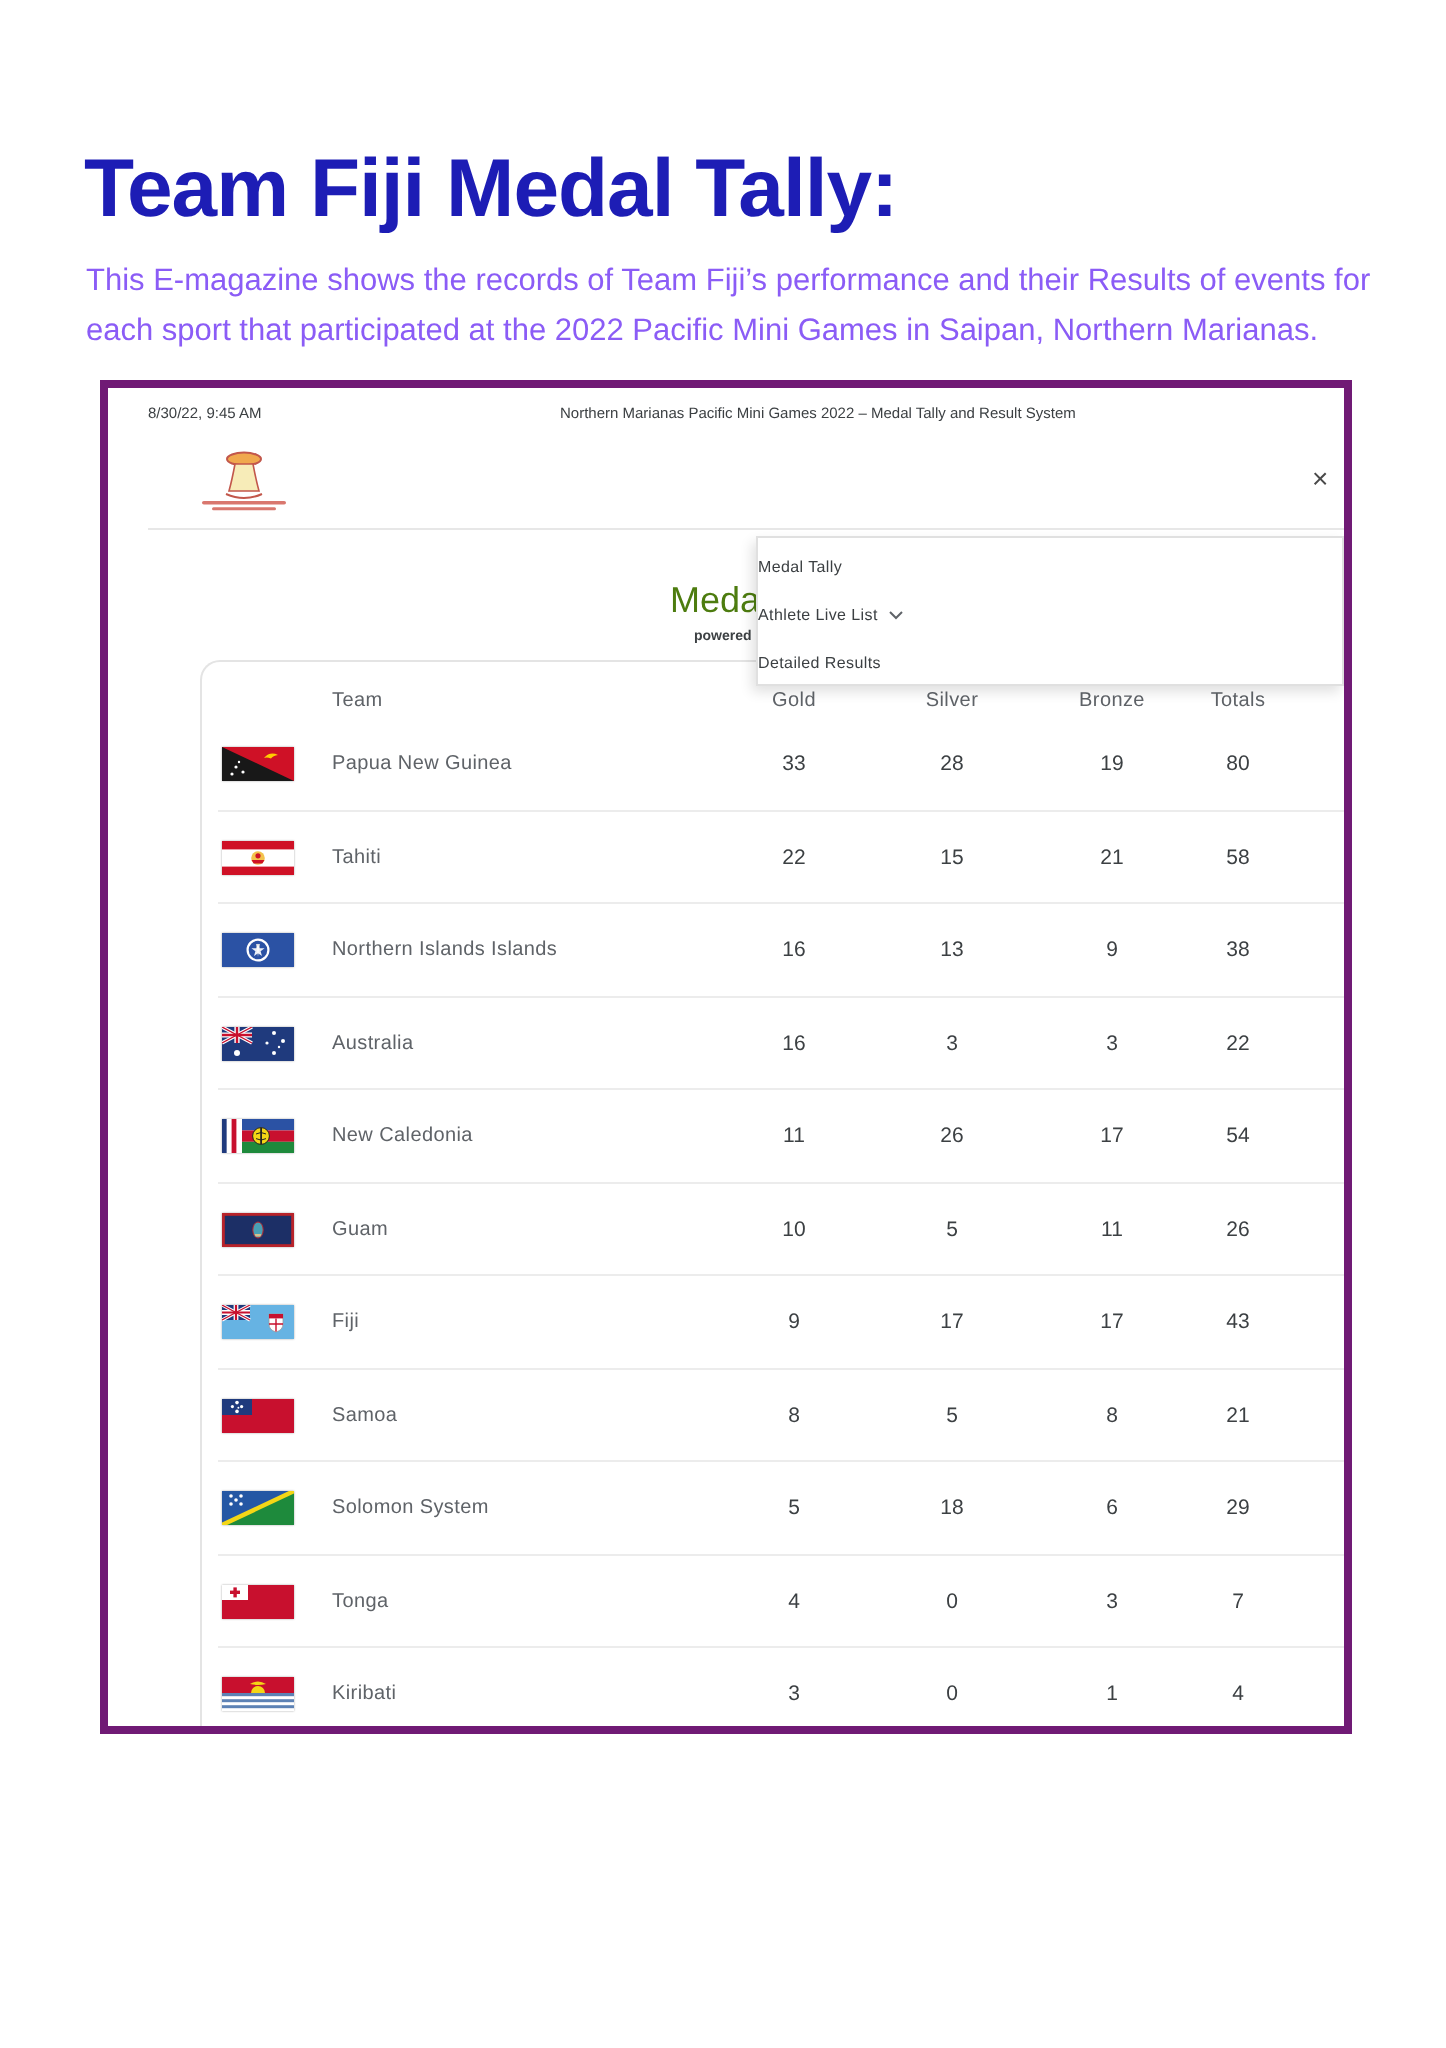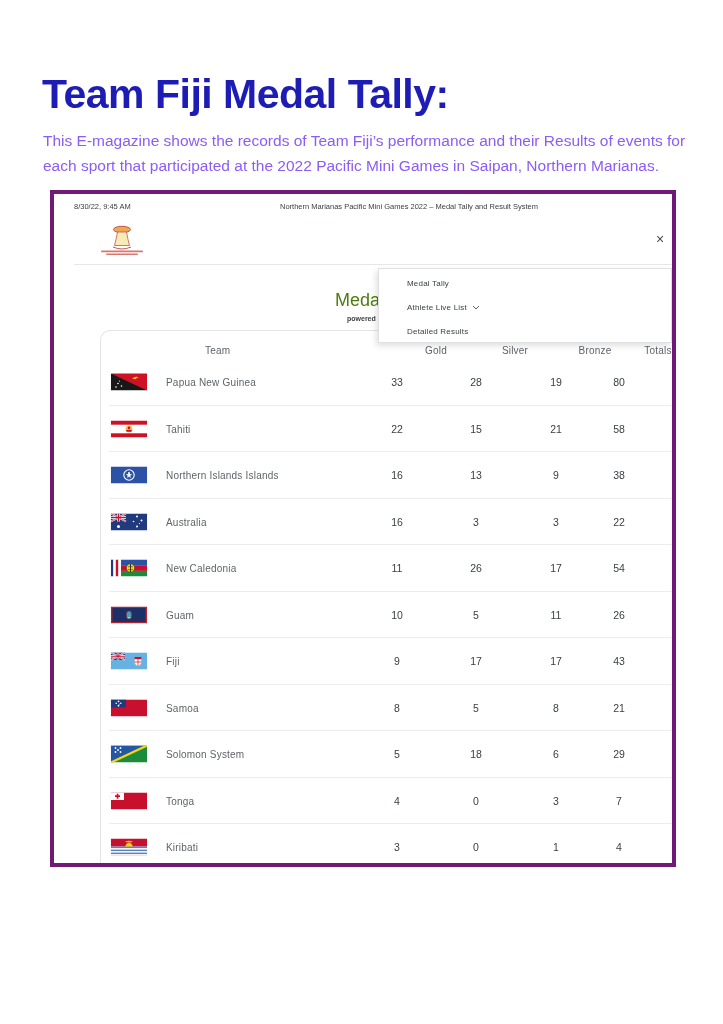--- a/index.html
+++ b/index.html
@@ -22,30 +22,30 @@
   .logo{left:42px;top:31px;width:52px;height:32px;}
   .close-x{left:602px;top:38px;font-size:14px;color:#4a4a4a;line-height:1;cursor:default;}
   .hr1{left:20px;right:0;top:70px;height:1px;background:#e7e7e7;}
   .heading-partial{left:281px;top:96px;font-size:18px;color:#4d7c0f;}
   .powered{left:293px;top:121px;font-size:7px;font-weight:bold;color:#3c4043;}
 
   
   .dropdown{left:324px;top:74px;width:294px;height:75px;background:#fff;
             border:1px solid #e0e0e0;box-shadow:-2px 3px 6px rgba(0,0,0,.12);
             padding-top:2px;box-sizing:border-box;z-index:5;}
-  .menu-item{height:24px;display:flex;align-items:center;padding-left:28px;
+  .menu-item{height:24px;display:flex;align-items:center;padding-left:0;
              font-size:8px;color:#3c4043;letter-spacing:.2px;}
   .menu-item svg{margin-left:5px;}
 
   
   .card{left:46px;top:136px;right:-2px;bottom:-2px;background:#fff;
         border:1px solid #e4e4e4;border-right:none;border-bottom:none;
         border-radius:10px 0 0 0;overflow:hidden;z-index:1;}
   .thead{position:absolute;left:0;top:0;right:0;height:32px;}
-  .th{position:absolute;top:14px;font-size:10px;color:#5f6368;letter-spacing:.2px;margin-left:39px;}
+  .th{position:absolute;top:14px;font-size:10px;color:#5f6368;letter-spacing:.2px;}
   .th-team{left:65px;}
   .col-c{transform:translateX(-50%);}
   .c-gold{left:296px;}.c-silver{left:375px;}.c-bronze{left:445px;padding-left:20px;}.c-totals{left:518px;}
   .rows{position:absolute;left:0;top:28px;right:0;bottom:0;text-align:right;}
   .trow{position:relative;height:46.5px;}
   .rule{position:absolute;left:8px;right:0;bottom:0;height:1px;background:#ececec;}
   .flag{position:absolute;left:10px;top:50%;transform:translateY(-50%);
         width:36px;height:17px;line-height:0;box-shadow:0 0 1px rgba(0,0,0,.35);}
   .team{position:absolute;left:65px;top:50%;transform:translateY(-50%);
         font-size:10px;color:#5f6368;letter-spacing:.2px;}

